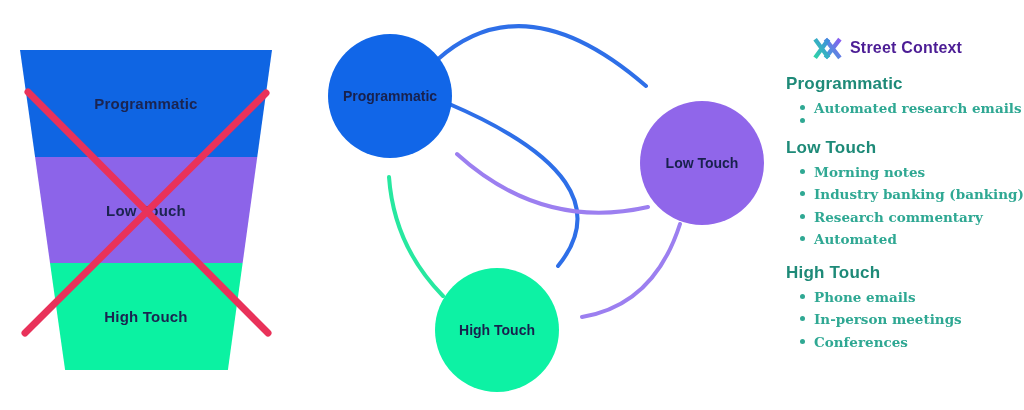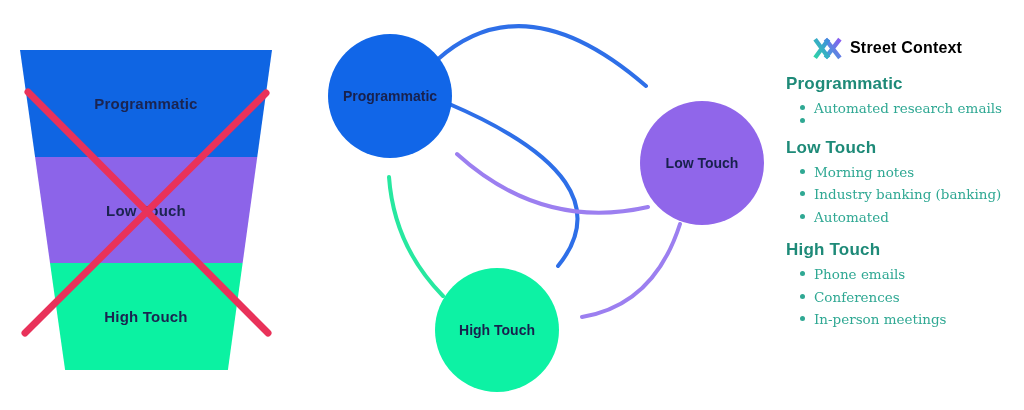--- a/index.html
+++ b/index.html
@@ -29,31 +29,31 @@
     display:flex;align-items:center;justify-content:center;
   }
   .node span{font-weight:bold;font-size:14px;color:#18214d;}
   .node-prog{left:328px;top:34px;background:#1166e8;}
   .node-low{left:640px;top:101px;background:#9066ea;}
   .node-high{left:435px;top:268px;background:#0df2a4;}
 
   
   .legend{position:absolute;left:786px;top:36px;width:238px;}
   .brand{display:flex;align-items:center;gap:7px;margin:0 0 13px 26px;height:24px;}
-  .brand-name{font-weight:bold;font-size:16px;color:#000000;letter-spacing:.2px;}
+  .brand-name{font-weight:bold;font-size:16px;color:#4c1d95;letter-spacing:.2px;}
   .legend h3{
     margin:0;font-size:17px;font-weight:bold;color:#1e8a78;
     line-height:21px;letter-spacing:.2px;
   }
   .legend .g1 h3{margin-top:0;}
   .legend h3.mt{margin-top:11px;}
   .legend ul{list-style:none;margin:4px 0 0 0;padding:0 0 0 14px;}
   .legend li{display:flex;align-items:baseline;gap:9px;line-height:21.5px;margin:1px 0;}
   .dot{flex:0 0 auto;width:5px;height:5px;border-radius:50%;background:#2fa893;position:relative;top:-3px;}
-  .item-text{font-family:"DejaVu Serif",serif;font-weight:normal;font-size:13.5px;color:#2fa893;}
+  .item-text{font-family:"DejaVu Serif",serif;font-weight:bold;font-size:13.5px;color:#2fa893;}
 </style>
 </head>
 <body>
 
 <div class="stage">
 
   <div class="funnel-shape">
     <div class="fsec fsec-0">
       <span class="flabel">Programmatic</span>
     </div>
@@ -140,37 +140,41 @@
         <li>
             <span class="dot"></span>
             <span class="item-text">Morning notes</span>
           </li>
         <li>
             <span class="dot"></span>
             <span class="item-text">Industry banking (banking)</span>
           </li>
         <li>
             <span class="dot"></span>
+            <span class="item-text">Research commentary</span>
+          </li>
+        <li>
+            <span class="dot"></span>
             <span class="item-text">Automated</span>
           </li>
       </ul>
     </div>
 
     <div>
       <h3 class="mt">High Touch</h3>
       <ul>
         <li>
             <span class="dot"></span>
             <span class="item-text">Phone emails</span>
           </li>
         <li>
             <span class="dot"></span>
-            <span class="item-text">Conferences</span>
+            <span class="item-text">In-person meetings</span>
           </li>
         <li>
             <span class="dot"></span>
-            <span class="item-text">In-person meetings</span>
+            <span class="item-text">Conferences</span>
           </li>
       </ul>
     </div>
   </div>
 
 </div>
 
 </body></html>

